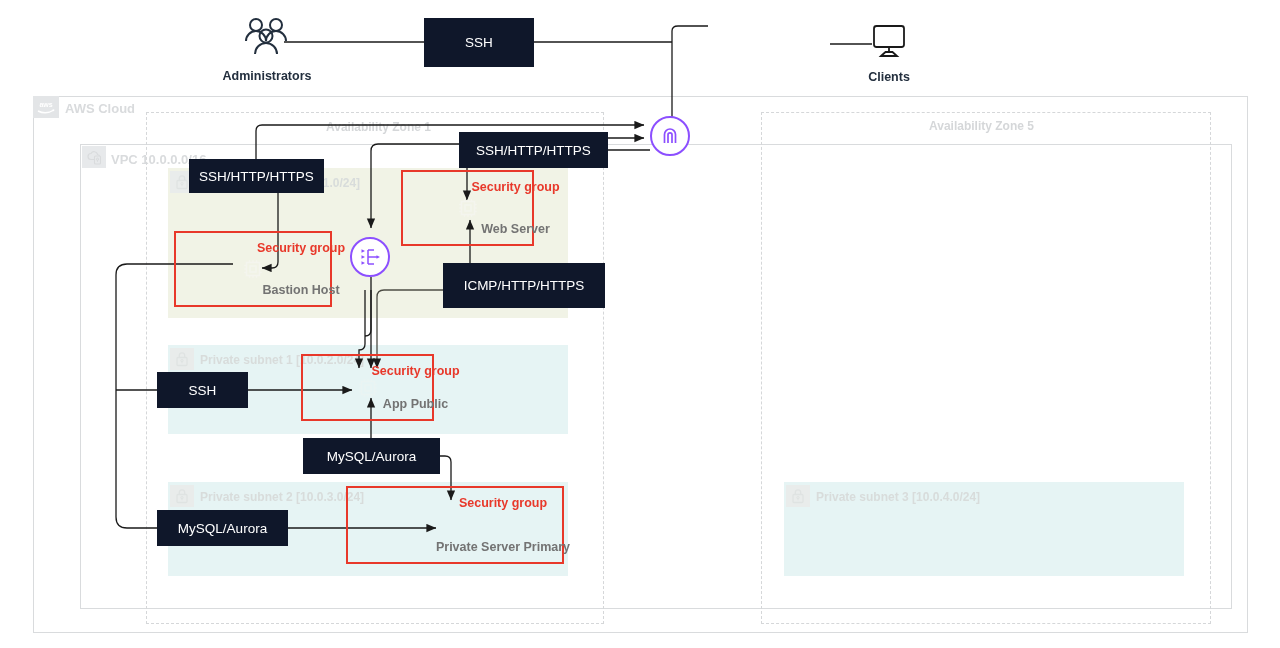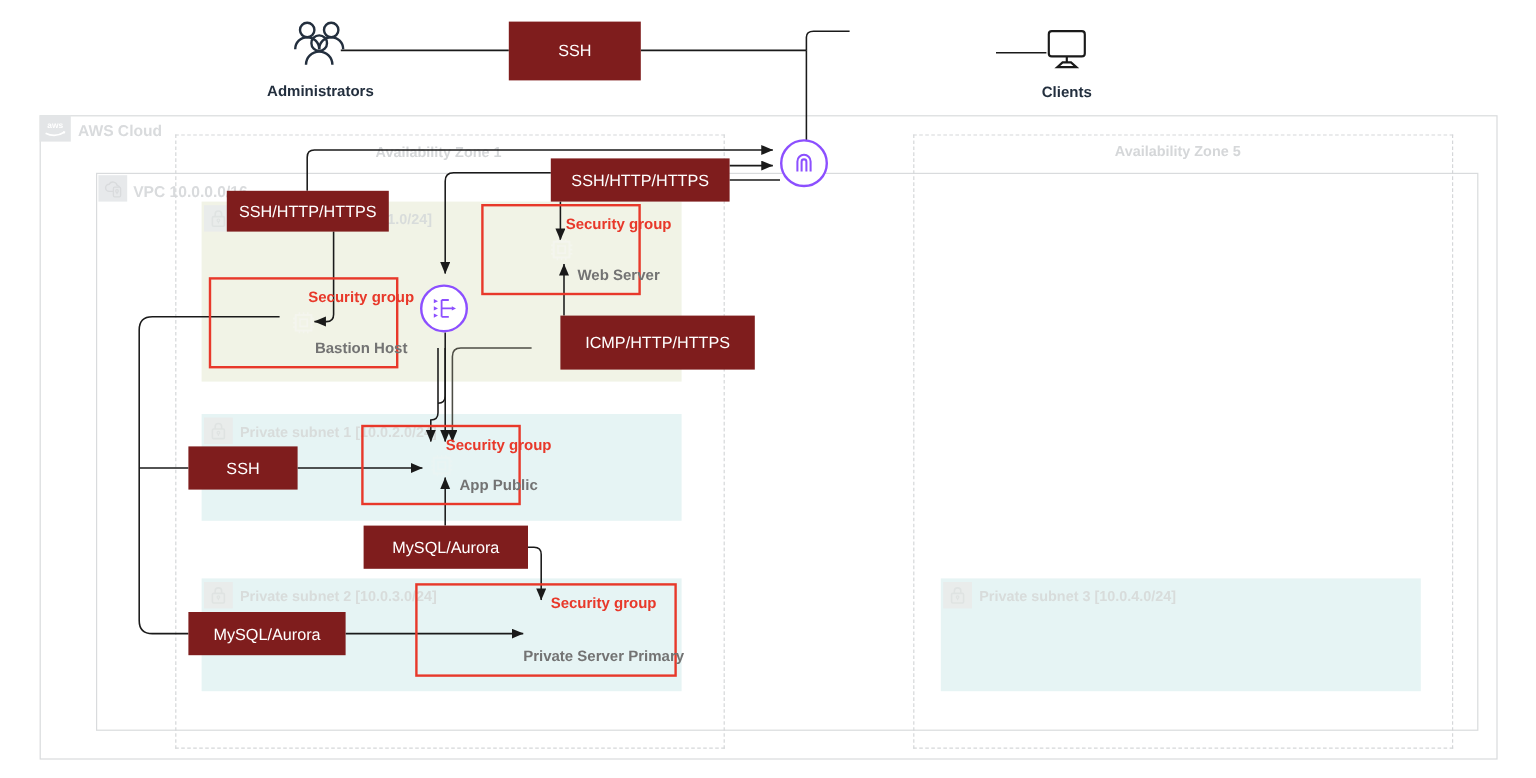--- a/index.html
+++ b/index.html
@@ -69,21 +69,21 @@
     box-sizing: border-box;
   }
   .az1 { left: 146px; top: 112px; width: 458px; height: 512px; }
   .az2 { left: 761px; top: 112px; width: 450px; height: 512px; }
   .az-label {
     position: absolute;
     font-size: 12px; font-weight: bold;
     color: #d5d7d9;
     white-space: nowrap;
   }
-  .az1-label { left: 313px; top: 120px; }
+  .az1-label { left: 326px; top: 120px; }
   .az2-label { left: 929px; top: 119px; }
 
   .subnet {
     position: absolute;
     box-sizing: border-box;
   }
   .subnet.public  { background: #f1f3e6; }
   .subnet.private { background: #e6f4f4; }
 
   .sub-pub1  { left: 168px; top: 168px; width: 400px; height: 150px; }
@@ -145,35 +145,35 @@
     width: 22px; height: 22px;
   }
   .sg-bastion { left: 174px; top: 231px; width: 158px; height: 76px; }
   .sg-web     { left: 401px; top: 170px; width: 133px; height: 76px; }
   .sg-app     { left: 301px; top: 354px; width: 133px; height: 67px; }
   .sg-db      { left: 346px; top: 486px; width: 218px; height: 78px; }
 
   
   .proto {
     position: absolute;
-    background: #7f1d1d;
+    background: #0f172a;
     color: #ffffff;
     display: flex;
     align-items: center;
     justify-content: center;
     font-size: 13.5px;
     font-weight: normal;
     white-space: nowrap;
     box-sizing: border-box;
   }
   .p-ssh-top     { left: 424px; top: 18px;  width: 110px; height: 49px; }
   .p-httphttps   { left: 708px; top: 22px;  width: 122px; height: 45px; }
   .p-ssh-http-1  { left: 189px; top: 159px; width: 135px; height: 34px; }
   .p-ssh-http-2  { left: 459px; top: 132px; width: 149px; height: 36px; }
-  .p-icmp        { left: 443px; top: 263px; width: 162px; height: 45px; margin-left: 24px; }
+  .p-icmp        { left: 443px; top: 263px; width: 162px; height: 45px; }
   .p-ssh-app     { left: 157px; top: 372px; width: 91px;  height: 36px; }
   .p-mysql-app   { left: 303px; top: 438px; width: 137px; height: 36px; }
   .p-mysql-db    { left: 157px; top: 510px; width: 131px; height: 36px; }
 
   
   .actor {
     position: absolute;
     text-align: center;
   }
   .actor .glyph { display: block; }

